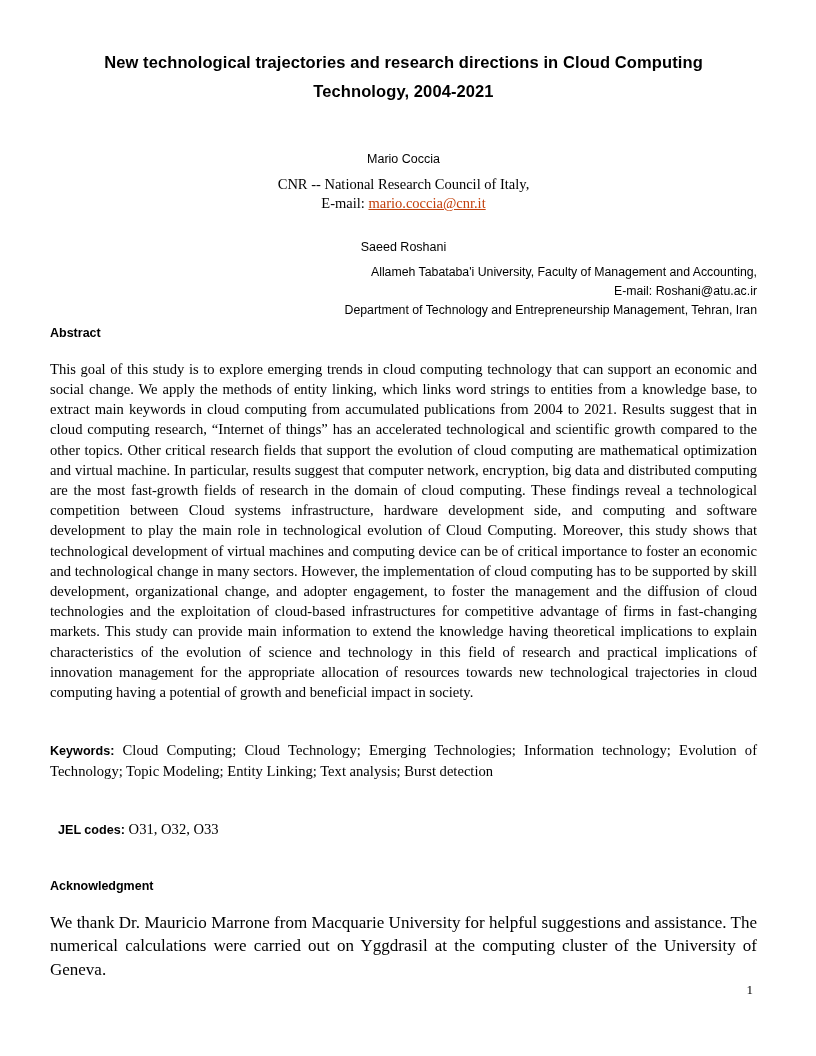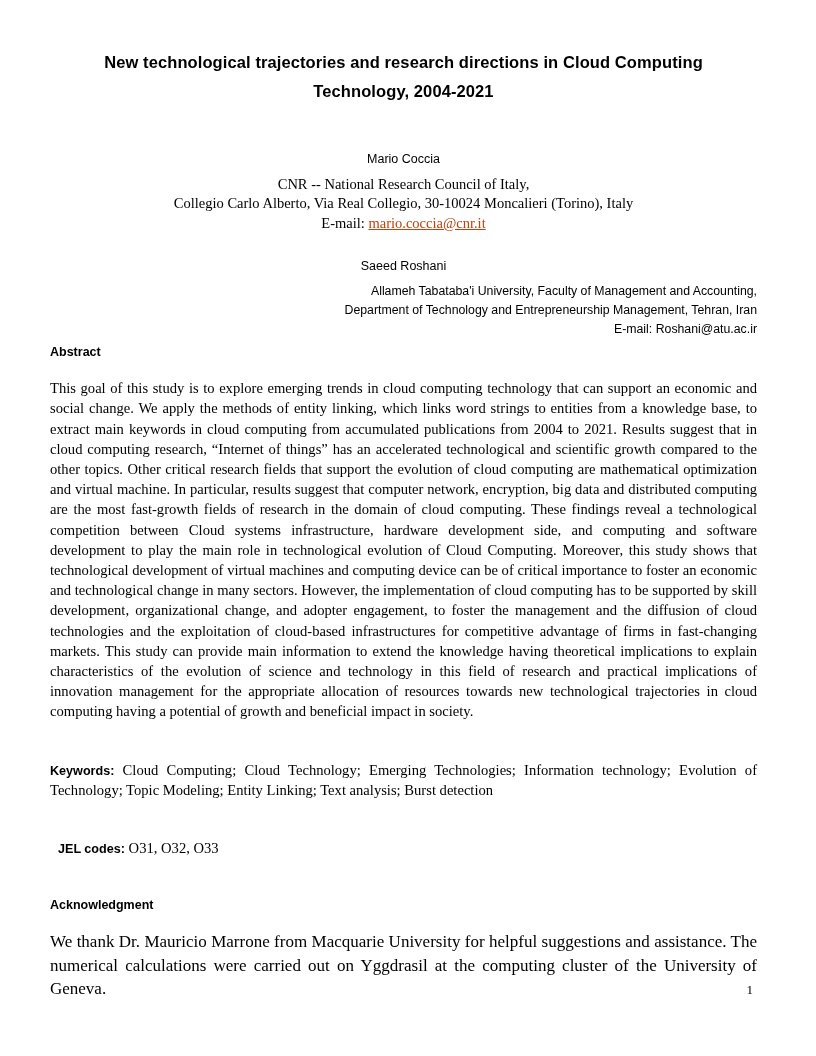--- a/index.html
+++ b/index.html
@@ -106,29 +106,28 @@
 </head>
 <body>
 
 <div class="page">
 
   <div class="title">New technological trajectories and research directions in Cloud Computing Technology, 2004-2021</div>
 
   <div class="author-block first">
     <div class="author-name">Mario Coccia</div>
     <div class="affil-line">CNR -- National Research Council of Italy,</div>
-    <div class="affil-line">Collegio Carlo Alberto, Via Real Collegio, 30-10024 Moncalieri (Torino), Italy</div>
     <div class="affil-line"><span>E-mail: </span><a class="email-link" href="#">mario.coccia@cnr.it</a></div>
   </div>
 
   <div class="author-block second">
     <div class="author-name">Saeed Roshani</div>
     <div class="affil-line">Allameh Tabataba'i University, Faculty of Management and Accounting,</div>
+    <div class="affil-line"><span>E-mail: </span><span>Roshani@atu.ac.ir</span></div>
     <div class="affil-line">Department of Technology and Entrepreneurship Management, Tehran, Iran</div>
-    <div class="affil-line"><span>E-mail: </span><span>Roshani@atu.ac.ir</span></div>
   </div>
 
   <div class="section-head abstract-head">Abstract</div>
   <div class="abstract-body">This goal of this study is to explore emerging trends in cloud computing technology that can support an economic and social change. We apply the methods of entity linking, which links word strings to entities from a knowledge base, to extract main keywords in cloud computing from accumulated publications from 2004 to 2021. Results suggest that in cloud computing research, “Internet of things” has an accelerated technological and scientific growth compared to the other topics. Other critical research fields that support the evolution of cloud computing are mathematical optimization and virtual machine. In particular, results suggest that computer network, encryption, big data and distributed computing are the most fast-growth fields of research in the domain of cloud computing. These findings reveal a technological competition between Cloud systems infrastructure, hardware development side, and computing and software development to play the main role in technological evolution of Cloud Computing. Moreover, this study shows that technological development of virtual machines and computing device can be of critical importance to foster an economic and technological change in many sectors. However, the implementation of cloud computing has to be supported by skill development, organizational change, and adopter engagement, to foster the management and the diffusion of cloud technologies and the exploitation of cloud-based infrastructures for competitive advantage of firms in fast-changing markets. This study can provide main information to extend the knowledge having theoretical implications to explain characteristics of the evolution of science and technology in this field of research and practical implications of innovation management for  the appropriate allocation of resources towards new technological trajectories in cloud computing having a potential of growth and beneficial impact in society.</div>
 
   <div class="keywords"><b>Keywords:</b><span> Cloud Computing; Cloud Technology; Emerging Technologies; Information technology; Evolution of Technology; Topic Modeling; Entity Linking; Text analysis; Burst detection</span></div>
 
   <div class="jel"><b>JEL codes:</b><span> O31, O32, O33</span></div>
 
   <div class="section-head ack-head">Acknowledgment</div>

